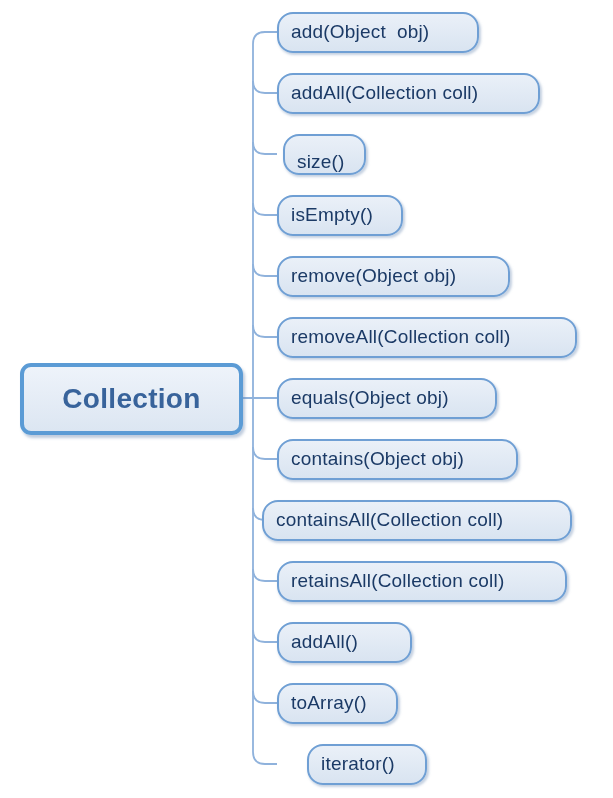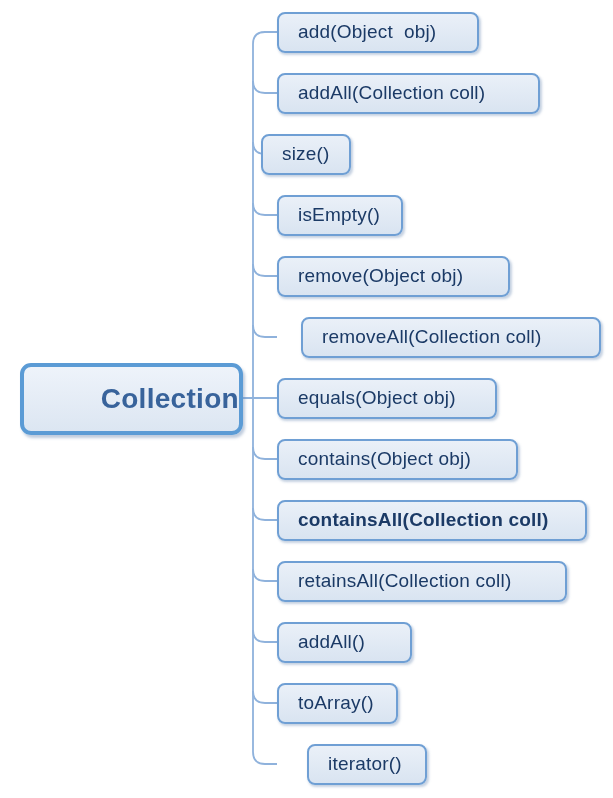--- a/index.html
+++ b/index.html
@@ -19,47 +19,47 @@
     position: absolute;
     left: 0; top: 0;
     width: 613px; height: 798px;
     pointer-events: none;
   }
   .method-node {
     position: absolute;
     box-sizing: border-box;
     height: 41px;
     border: 2px solid var(--child-border);
-    border-radius: 8px;
+    border-radius: 16px;
     background: linear-gradient(180deg, var(--child-fill-top) 0%, var(--child-fill-bottom) 100%);
     box-shadow: 1.5px 2px 2.5px rgba(110, 140, 180, 0.40);
     display: flex;
     align-items: center;
-    padding: 0 19px;
+    padding: 0 12px;
   }
   .method-label {
     color: var(--child-text);
     font-size: 19px;
     white-space: pre;
     letter-spacing: 0.2px;
   }
   .root-node {
     position: absolute;
     left: 20px;
     top: 363px;
     width: 223px;
     height: 72px;
     box-sizing: border-box;
     border: 4px solid var(--root-border);
     border-radius: 11px;
     background: linear-gradient(180deg, var(--root-fill-top) 0%, var(--root-fill-bottom) 100%);
     box-shadow: 2px 3px 3px rgba(110, 140, 180, 0.45);
     display: flex;
     align-items: center;
-    justify-content: flex-end;
+    justify-content: center;
   }
   .root-label {
     color: var(--root-text);
     font-size: 28px;
     font-weight: bold;
     letter-spacing: 0.3px;
     white-space: pre;
   }
 </style>
 </head>
@@ -86,39 +86,39 @@
     <span class="root-label">Collection</span>
   </div>
 
   <div id="method-nodes">
       <div class="method-node" style="left: 277px; top: 11.5px; min-width: 202px;">
         <span class="method-label">add(Object  obj)</span>
       </div>
       <div class="method-node" style="left: 277px; top: 72.5px; min-width: 263px;">
         <span class="method-label">addAll(Collection coll)</span>
       </div>
-      <div class="method-node" style="left: 261px; top: 133.5px; min-width: 83px;">
+      <div class="method-node" style="left: 283px; top: 133.5px; min-width: 83px; align-items: flex-end;">
         <span class="method-label">size()</span>
       </div>
       <div class="method-node" style="left: 277px; top: 194.5px; min-width: 126px;">
         <span class="method-label">isEmpty()</span>
       </div>
       <div class="method-node" style="left: 277px; top: 255.5px; min-width: 233px;">
         <span class="method-label">remove(Object obj)</span>
       </div>
-      <div class="method-node" style="left: 277px; top: 316.5px; min-width: 300px; margin-left: 24px;">
+      <div class="method-node" style="left: 277px; top: 316.5px; min-width: 300px;">
         <span class="method-label">removeAll(Collection coll)</span>
       </div>
       <div class="method-node" style="left: 277px; top: 377.5px; min-width: 220px;">
         <span class="method-label">equals(Object obj)</span>
       </div>
       <div class="method-node" style="left: 277px; top: 438.5px; min-width: 241px; text-align: right;">
         <span class="method-label">contains(Object obj)</span>
       </div>
-      <div class="method-node" style="left: 277px; top: 499.5px; min-width: 310px; font-weight: bold;">
+      <div class="method-node" style="left: 262px; top: 499.5px; min-width: 310px;">
         <span class="method-label">containsAll(Collection coll)</span>
       </div>
       <div class="method-node" style="left: 277px; top: 560.5px; min-width: 290px;">
         <span class="method-label">retainsAll(Collection coll)</span>
       </div>
       <div class="method-node" style="left: 277px; top: 621.5px; min-width: 135px;">
         <span class="method-label">addAll()</span>
       </div>
       <div class="method-node" style="left: 277px; top: 682.5px; min-width: 121px;">
         <span class="method-label">toArray()</span>

